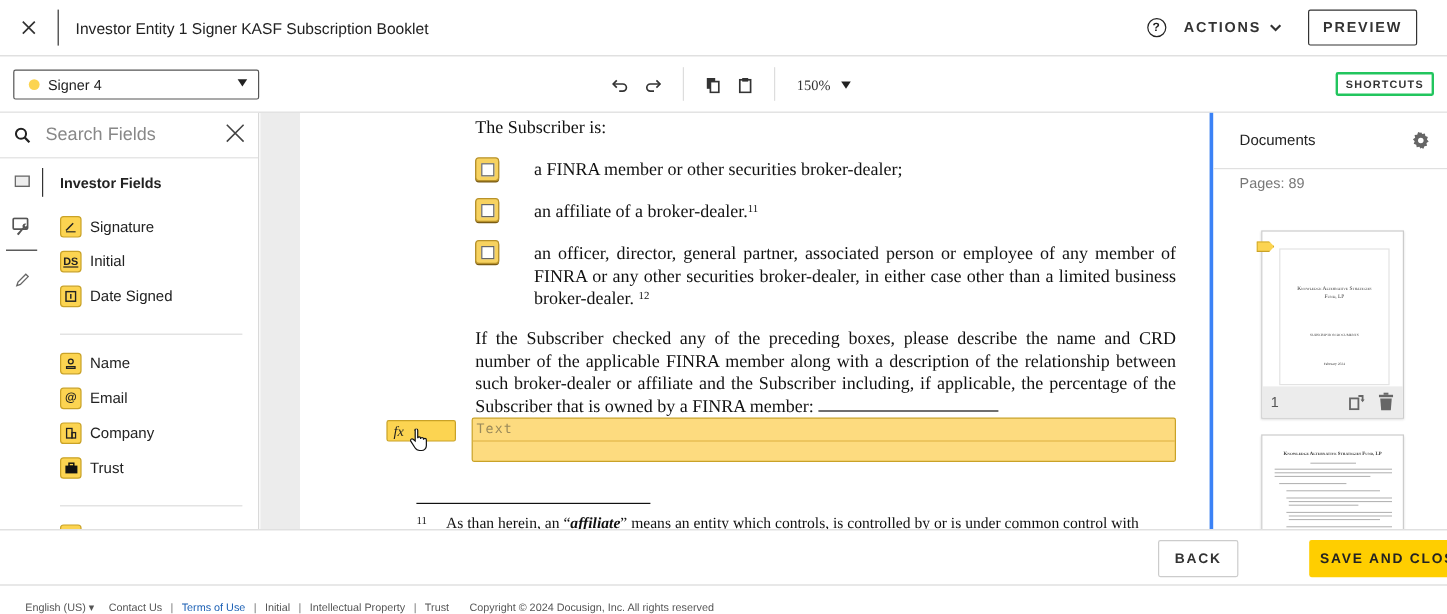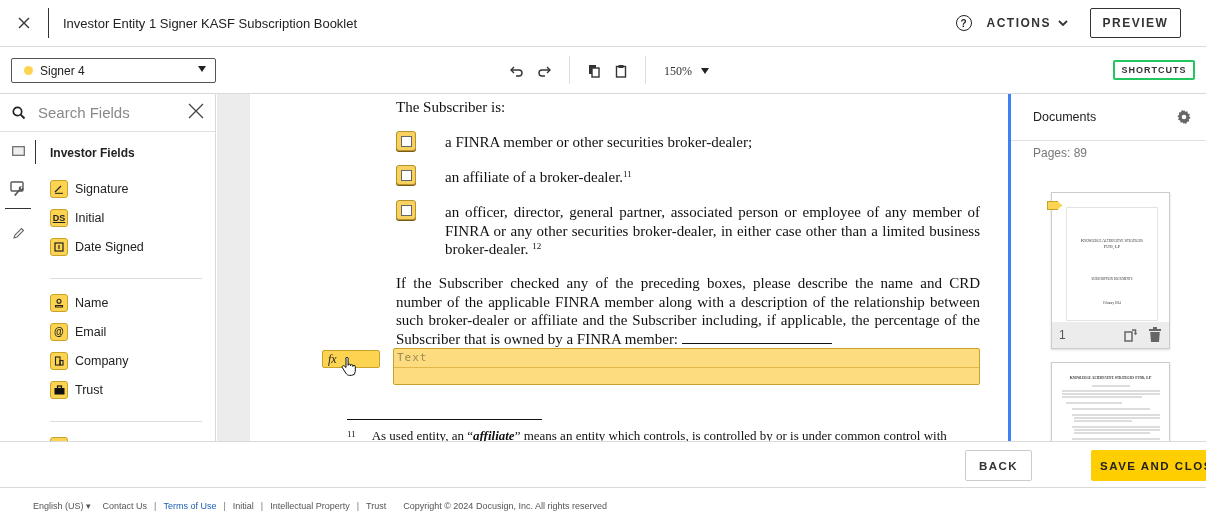--- a/index.html
+++ b/index.html
@@ -76,21 +76,21 @@
   .thumb-footer { position: absolute; left: 0; bottom: 0; width: 117px; height: 26px; background: #ececec; display:flex; align-items:center; padding-left: 7px; font-size: 12px; color: #555; }
   .thumb-tag { position: absolute; left: -5px; top: 8px; width: 15px; height: 9px; background: #fcd451; border: 1px solid #c9a227; clip-path: polygon(0 0, 70% 0, 100% 50%, 70% 100%, 0 100%); }
   .tiny { position: absolute; font-family: "Liberation Serif", serif; color: #333; text-align: center; width: 100%; }
 
   
   .bottom-bar { position: absolute; left: 0; top: 441px; width: 1206px; height: 47px; border-top: 1px solid #d9d9d9; border-bottom: 1px solid #d9d9d9; background:#fff; }
   .back-btn { position: absolute; left: 965px; top: 8px; width: 67px; height: 31px; border: 1px solid #ccc; border-radius: 2px; font-size: 11.5px; letter-spacing: 1.5px; font-weight: bold; color: #333; display:flex; align-items:center; justify-content:center; background:#fff; }
   .save-btn { position: absolute; left: 1044px; top: 8px; width: 140px; height: 31px; background: #ffce00; border-radius: 2px; font-size: 11.5px; letter-spacing: 1.5px; font-weight: bold; color: #222; display:flex; align-items:center; justify-content:center;margin-left:47px; }
 
   
-  .footer { position: absolute; left: 21px; top: 501px; font-size: 9px; color: #555; display:flex; align-items:flex-end; white-space: nowrap; margin-left: 12px; }
+  .footer { position: absolute; left: 21px; top: 501px; font-size: 9px; color: #555; display:flex; align-items:flex-end; white-space: nowrap; }
   .footer .sep { margin: 0 7px; color: #777; }
   .footer .link-blue { color: #1a5fb4; }
   .footer .copy { margin-left: 17px; }
 </style>
 </head>
 <body>
 
 <div class="app">
 
   <div class="header">
@@ -291,21 +291,21 @@
       <div class="doc-text just" style="left:195px;top:109px;width:535px;">
         <span>an officer, director, general partner, associated person or employee of any member of FINRA or any other securities broker-dealer, in either case other than a limited business broker-dealer. </span><sup>12</sup>
       </div>
 
       <div class="doc-text just" style="left:146px;top:180px;width:584px;">
         <span>If the Subscriber checked any of the preceding boxes, please describe the name and CRD number of the applicable FINRA member along with a description of the relationship between such broker-dealer or affiliate and the Subscriber including, if applicable, the percentage of the Subscriber that is owned  by a FINRA member: </span><span style="display:inline-block;width:150px;border-bottom:1px solid #111;height:12px;"></span>
       </div>
 
       <div class="fn-rule" style="left:97px;top:325px;"></div>
       <div class="doc-text" style="left:97px;top:333px;font-size:13px;white-space:nowrap;">
-        <sup style="font-size:9px;top:-2px;">11</sup><span style="display:inline-block;width:16px;"></span><span>As used entity, an “</span><b><i>affiliate</i></b><span>” means an entity which controls, is controlled by or is under common control with</span>
+        <sup style="font-size:9px;top:-2px;">11</sup><span style="display:inline-block;width:16px;"></span><span>As than herein, an “</span><b><i>affiliate</i></b><span>” means an entity which controls, is controlled by or is under common control with</span>
       </div>
     </div>
 
     <div class="fx-chip">
       <span>fx</span>
     </div>
     <svg class="cursor" width="16" height="20" viewBox="0 0 16 20">
         <path d="M5 1.5v9L3.3 9a1.3 1.3 0 0 0-2 1.6l3.5 5.5c.8 1.3 2 2.3 4 2.3h1.5a4 4 0 0 0 4-4V9.5a1.2 1.2 0 0 0-2.4 0V8.8a1.2 1.2 0 0 0-2.4 0V8.3a1.2 1.2 0 0 0-2.4 0V1.5a1.2 1.2 0 0 0-2.4 0z" fill="#fff" stroke="#111" stroke-width="1"></path>
       </svg>
 

